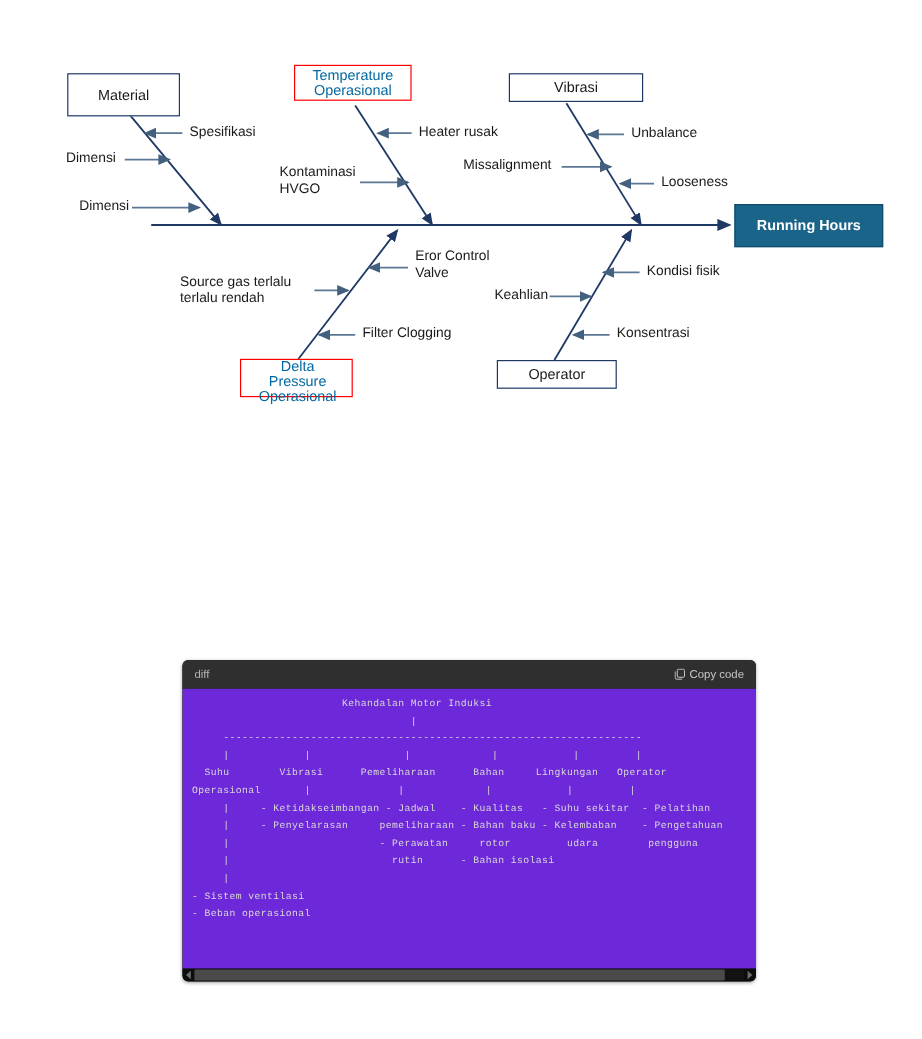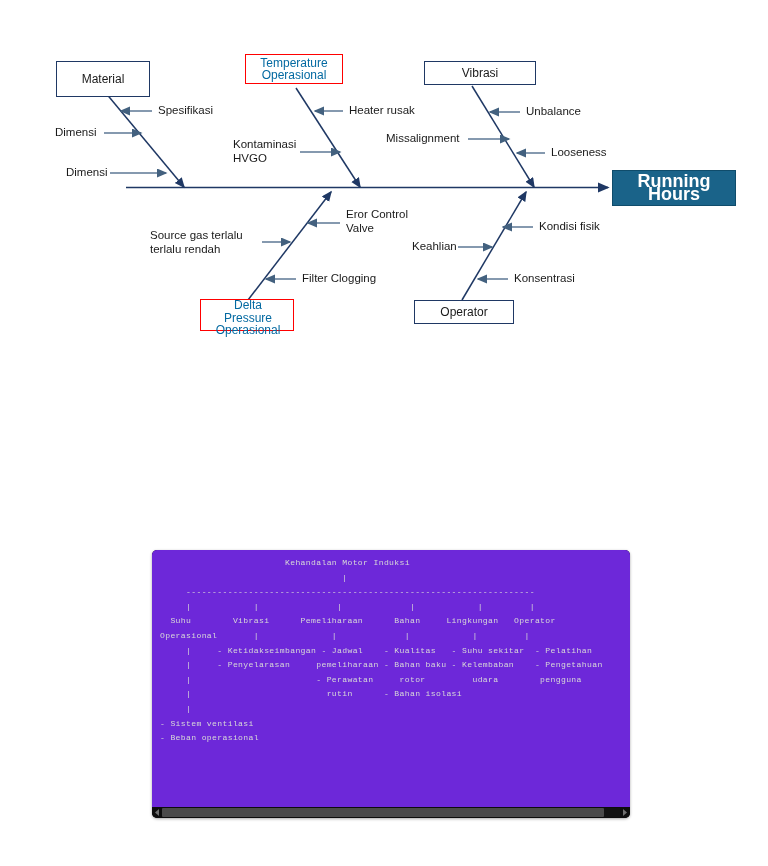--- a/index.html
+++ b/index.html
@@ -59,21 +59,21 @@
   }
   .fb-box.red .inner {
     white-space: pre-line;
     line-height: 12.5px;
   }
   .fb-box.effect {
     background: #1a6389;
     border: 1.6px solid #0f4c6b;
     color: #ffffff;
     font-weight: bold;
-    font-size: 18px;
+    font-size: 12px;
   }
 
   
   #code-block {
     position: absolute;
     left: 152px;
     top: 550px;
     width: 478px;
     height: 268px;
     background: #0d0d0d;
@@ -252,20 +252,32 @@
 terlalu rendah</div>
   <div class="fb-label" style="left:302px; top:272px;">Filter Clogging</div>
 
   <div class="fb-label" style="left:539px; top:220px;">Kondisi fisik</div>
   <div class="fb-label" style="left:412px; top:240px;">Keahlian</div>
   <div class="fb-label" style="left:514px; top:272px;">Konsentrasi</div>
 </div>
 
 <div id="code-block">
 
+  <div id="code-header">
+    <span id="code-lang">diff</span>
+    <span id="copy-code">
+      <span>
+        <svg width="9" height="10" viewBox="0 0 12 13" fill="none">
+          <rect x="3.2" y="0.7" width="8" height="9" rx="1.4" stroke="#c8c8c8" stroke-width="1.1"></rect>
+          <path d="M8.6 11.8 H2.2 A1.4 1.4 0 0 1 0.8 10.4 V3.3" stroke="#c8c8c8" stroke-width="1.1" fill="none"></path>
+        </svg>
+      </span>
+      <span>Copy code</span>
+    </span>
+  </div>
 
   <div id="code-body">
     <pre id="code-pre">                        Kehandalan Motor Induksi
                                    |
      -------------------------------------------------------------------
      |            |               |             |            |         |
   Suhu        Vibrasi      Pemeliharaan      Bahan     Lingkungan   Operator
 Operasional       |              |             |            |         |
      |     - Ketidakseimbangan - Jadwal    - Kualitas   - Suhu sekitar  - Pelatihan
      |     - Penyelarasan     pemeliharaan - Bahan baku - Kelembaban    - Pengetahuan

